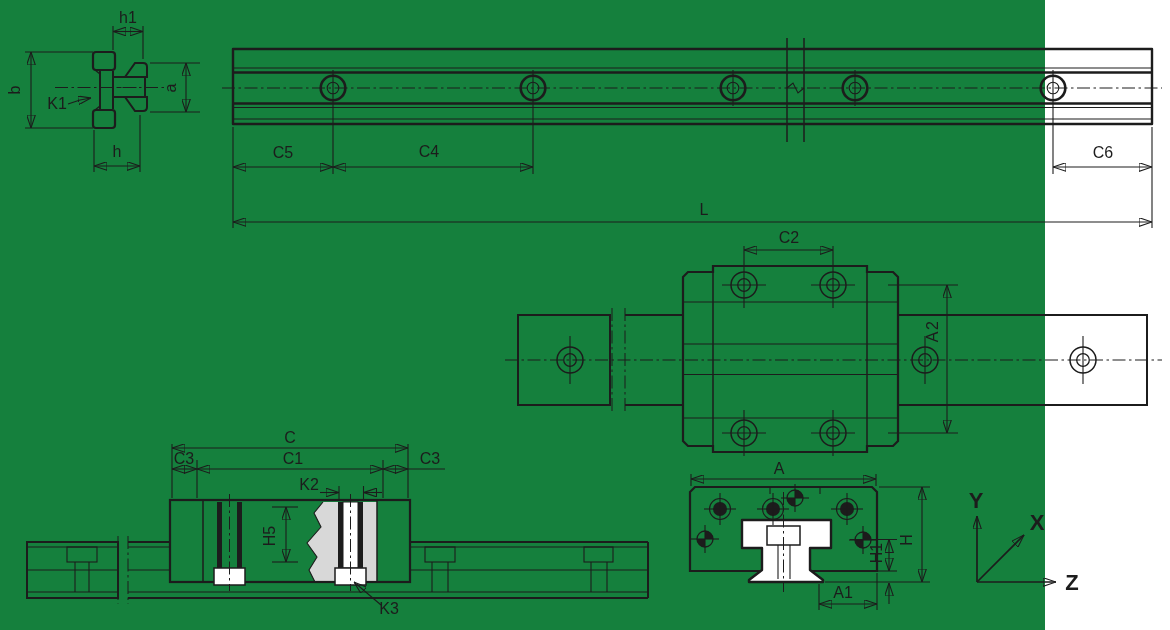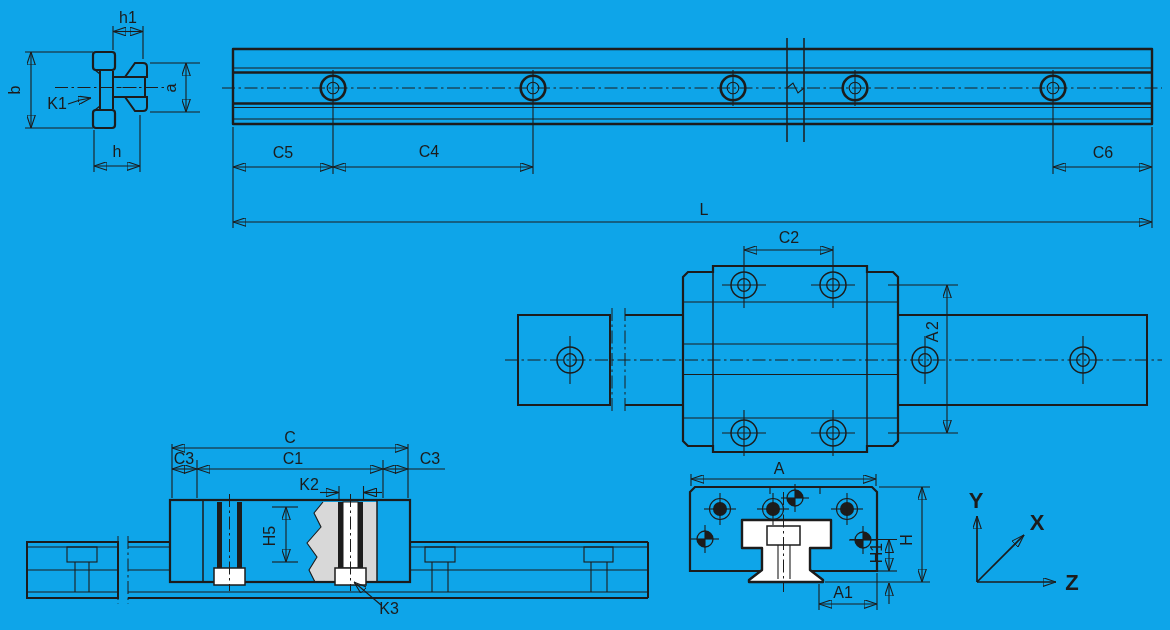--- a/index.html
+++ b/index.html
@@ -1,16 +1,16 @@
 <!DOCTYPE html>
 <html><head>
 <meta charset="utf-8">
 <style>
   html,body{margin:0;padding:0;background:#ffffff;width:1170px;height:630px;overflow:hidden;}
-  .stage{position:relative;width:1170px;height:630px;background:#0ea5e9;font-family:"Liberation Sans",sans-serif;}
+  .stage{position:relative;width:1045px;height:630px;background:#15803d;font-family:"Liberation Sans",sans-serif;}
   svg{display:block;}
   svg line,svg path,svg rect,svg circle,svg polyline,svg polygon{stroke:#1c1c1c;fill:none;}
   .s1{stroke-width:1.1}
   .s13{stroke-width:1.3}
   .s15{stroke-width:1.5}
   .s2{stroke-width:2}
   .s22{stroke-width:2.2}
   .s24{stroke-width:2.4;stroke-linejoin:round}
   .s26{stroke-width:2.6}
   .cl{stroke-width:1;stroke-dasharray:13 3.5 2.5 3.5}

